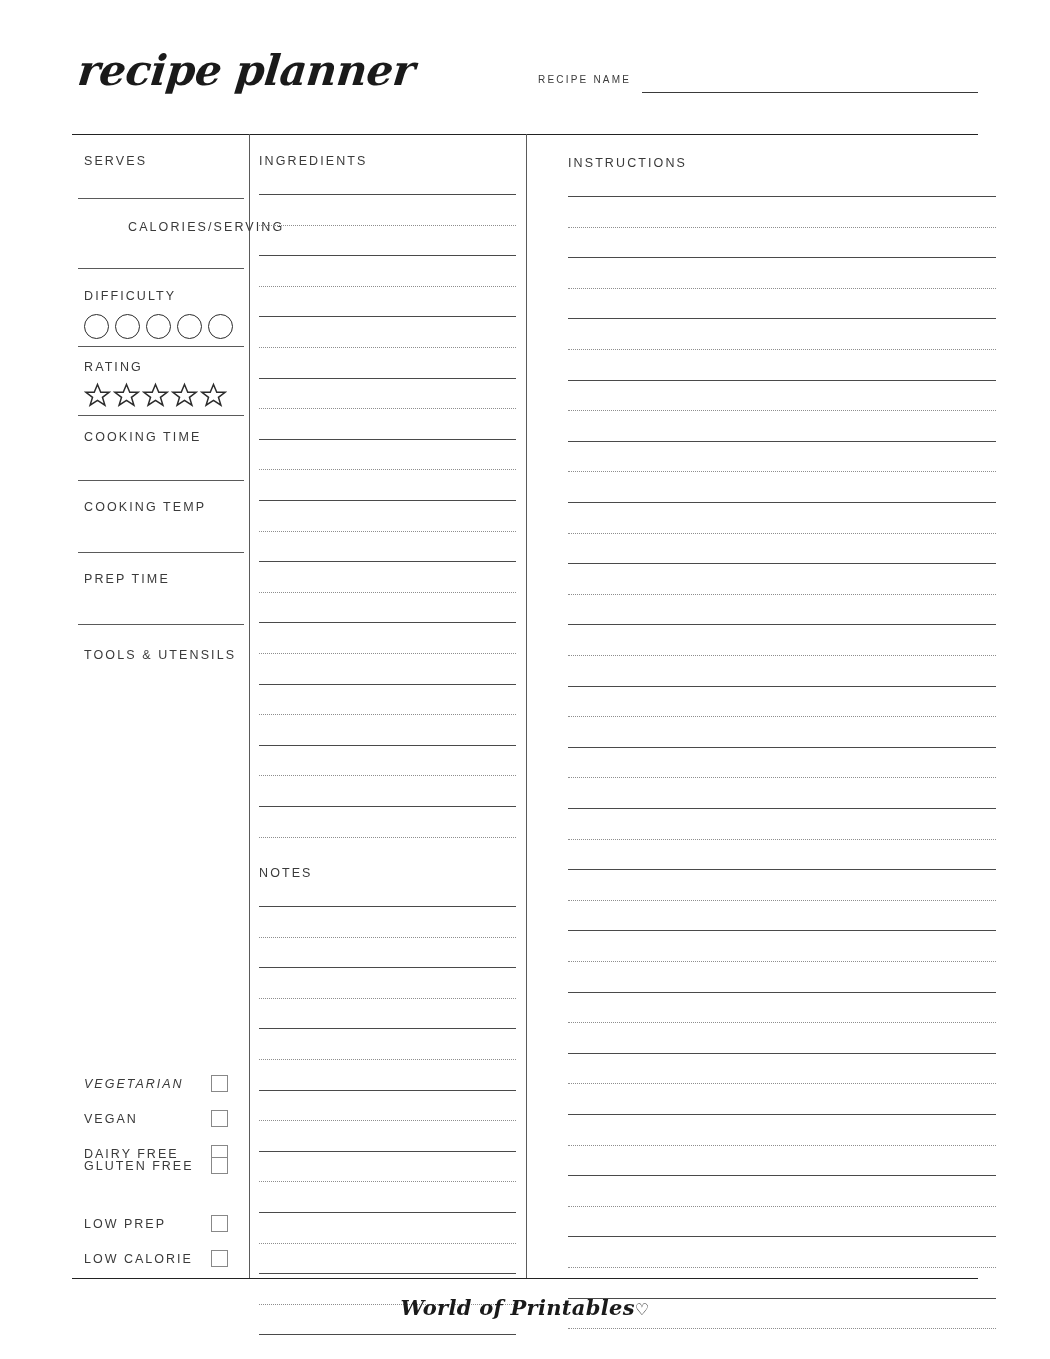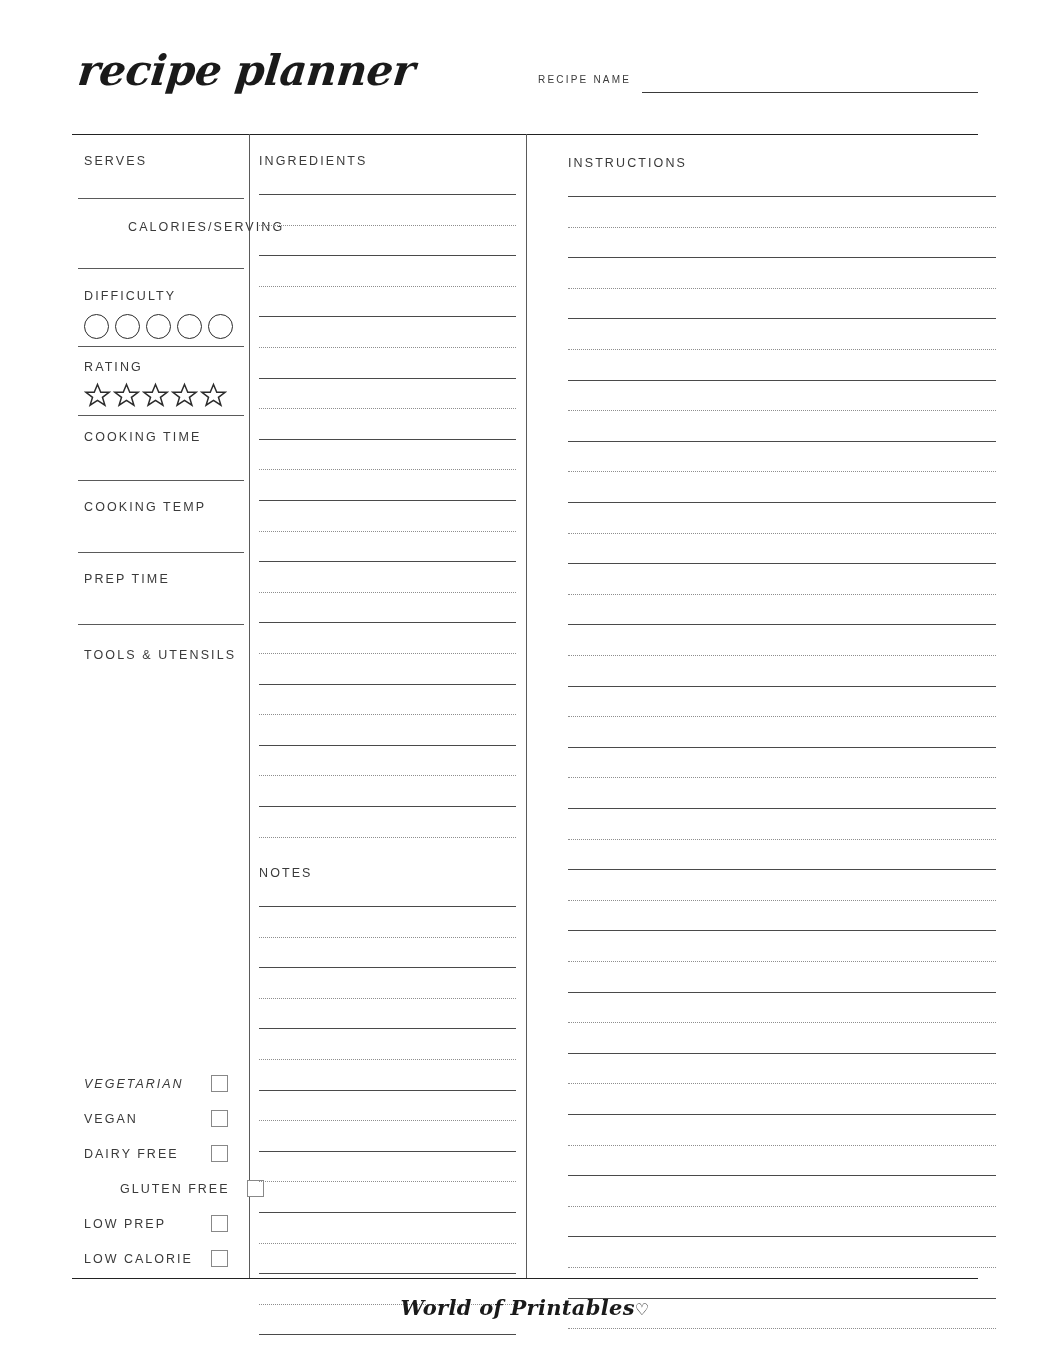--- a/index.html
+++ b/index.html
@@ -262,21 +262,21 @@
       <span class="box"></span>
     </div>
     <div class="diet-item" style="top:975px;">
       <span class="lbl">VEGAN</span>
       <span class="box"></span>
     </div>
     <div class="diet-item" style="top:1010px;">
       <span class="lbl">DAIRY FREE</span>
       <span class="box"></span>
     </div>
-    <div class="diet-item" style="top:1045px;margin-left:36px;">
+    <div class="diet-item" style="top:1022px;">
       <span class="lbl">GLUTEN FREE</span>
       <span class="box"></span>
     </div>
     <div class="diet-item" style="top:1080px;">
       <span class="lbl">LOW PREP</span>
       <span class="box"></span>
     </div>
     <div class="diet-item" style="top:1115px;">
       <span class="lbl">LOW CALORIE</span>
       <span class="box"></span>

